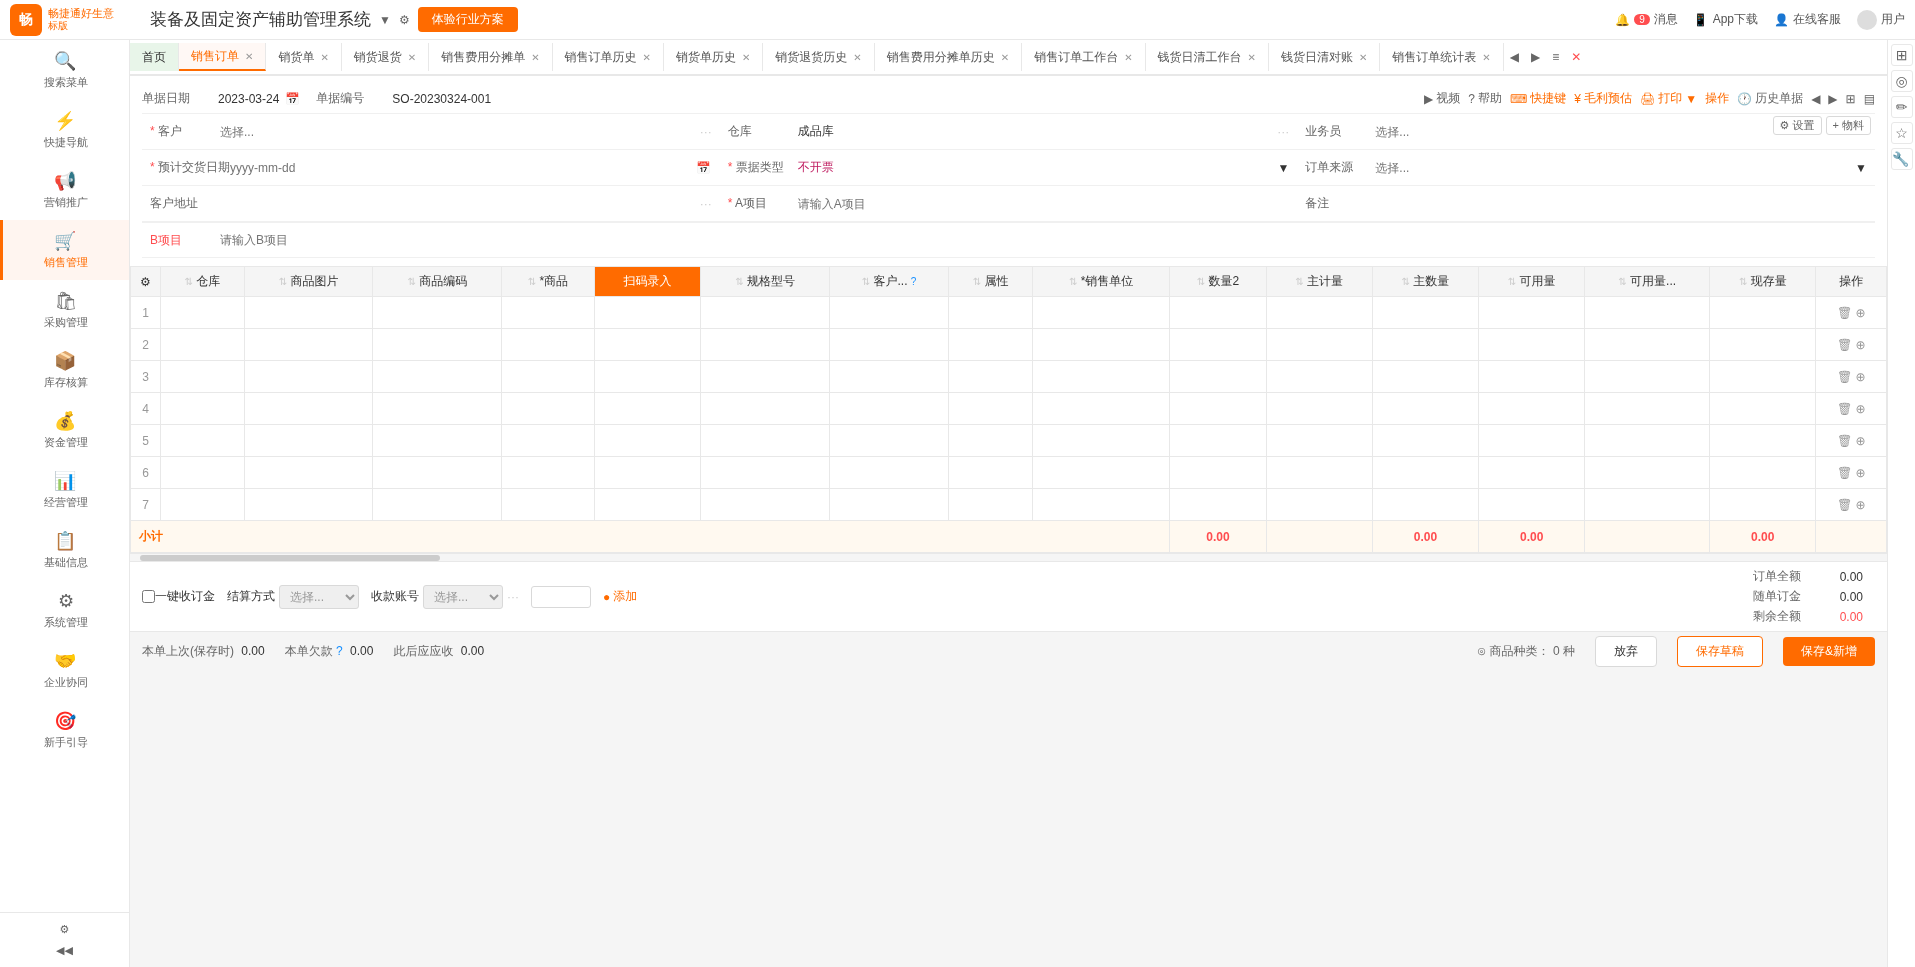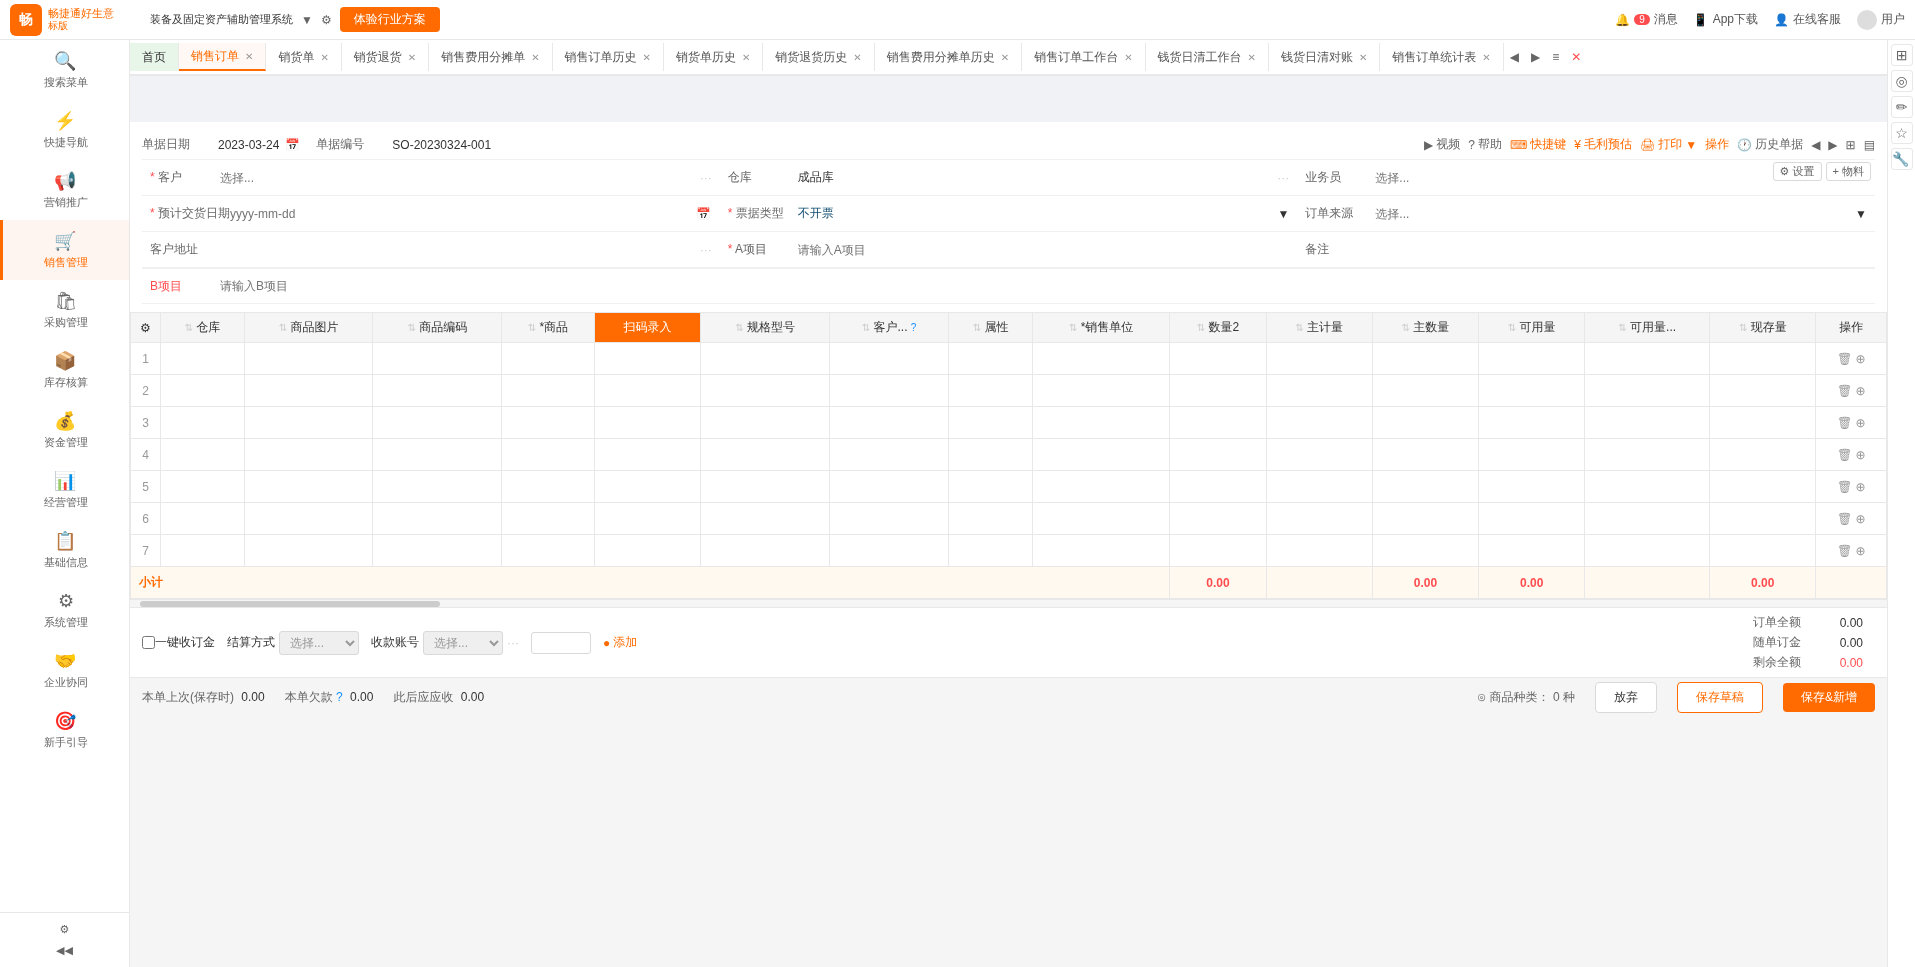--- a/index.html
+++ b/index.html
@@ -5,28 +5,28 @@
     * { box-sizing: border-box; margin: 0; padding: 0; }
     body { font-family: 'Microsoft YaHei', Arial, sans-serif; font-size: 12px; color: #333; background: #f0f2f5; overflow: hidden; }
 
     
     .app-container { display: flex; flex-direction: column; height: 967px; width: 1915px; }
     .top-bar { height: 40px; background: #fff; display: flex; align-items: center; padding: 0 10px; border-bottom: 1px solid #e8e8e8; flex-shrink: 0; }
     .main-layout { display: flex; flex: 1; overflow: hidden; }
     .sidebar { width: 130px; background: #fff; border-right: 1px solid #e8e8e8; display: flex; flex-direction: column; flex-shrink: 0; }
     .content-area { flex: 1; display: flex; flex-direction: column; overflow: hidden; }
     .tab-bar { height: 36px; background: #fff; display: flex; align-items: center; border-bottom: 2px solid #e8e8e8; flex-shrink: 0; overflow: hidden; }
-    .main-content { flex: 1; background: #f5f5f5; overflow-y: auto; padding: 0; margin-top: 46px; }
+    .main-content { flex: 1; background: #f5f5f5; overflow-y: auto; padding: 0; }
 
     
     .top-bar-logo { display: flex; align-items: center; gap: 6px; width: 130px; }
     .logo-icon { width: 32px; height: 32px; background: #ff6b00; border-radius: 6px; display: flex; align-items: center; justify-content: center; color: white; font-size: 14px; font-weight: bold; }
     .logo-text { font-size: 11px; color: #ff6b00; line-height: 1.2; }
     .top-bar-system { display: flex; align-items: center; gap: 8px; flex: 1; margin-left: 10px; }
-    .system-name { font-size: 11px; color: #333; }
+    .system-name { font-size: 17px; color: #333; }
     .system-dropdown { cursor: pointer; color: #666; }
     .top-bar-btn { background: #ff6b00; color: white; border: none; padding: 4px 14px; border-radius: 4px; cursor: pointer; font-size: 12px; }
     .top-bar-right { display: flex; align-items: center; gap: 16px; margin-left: auto; }
     .top-bar-right-item { display: flex; align-items: center; gap: 4px; cursor: pointer; color: #555; font-size: 12px; }
     .badge { background: #ff4d4f; color: white; border-radius: 10px; padding: 0 5px; font-size: 10px; }
     .sidebar-menu { flex: 1; overflow-y: auto; }
     .sidebar-item { display: flex; flex-direction: column; align-items: center; padding: 10px 0; cursor: pointer; color: #666; font-size: 11px; gap: 3px; border-left: 3px solid transparent; }
     .sidebar-item.active { background: #fff5f0; color: #ff6b00; border-left-color: #ff6b00; }
     .sidebar-icon { font-size: 18px; }
     .sidebar-bottom { padding: 10px 0; border-top: 1px solid #e8e8e8; display: flex; flex-direction: column; align-items: center; gap: 8px; }
@@ -336,21 +336,21 @@
               </div>
             </div>
 
             <div class="form-field">
               <span class="field-label required">预计交货日期</span>
               <input class="field-input" type="text" placeholder="yyyy-mm-dd" style="">
               <span class="field-calendar">📅</span>
             </div>
             <div class="form-field">
               <span class="field-label required">票据类型</span>
-              <span style="color:#0c4a6e;flex:1;">不开票</span>
+              <span style="color:#be185d;flex:1;">不开票</span>
               <span style="cursor:pointer;">▼</span>
             </div>
             <div class="form-field">
               <span class="field-label">订单来源</span>
               <input class="field-input" type="text" placeholder="选择..." style="">
               <span style="cursor:pointer;">▼</span>
             </div>
 
             <div class="form-field">
               <span class="field-label">客户地址</span>

